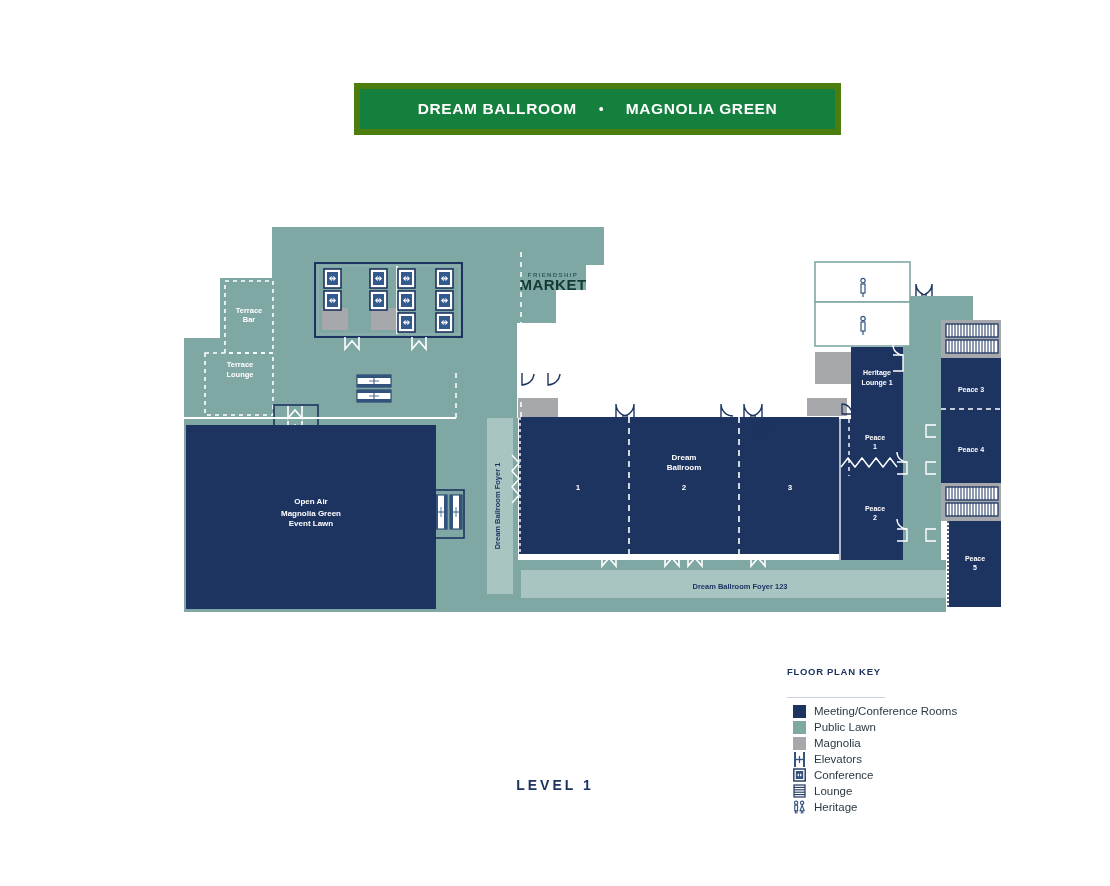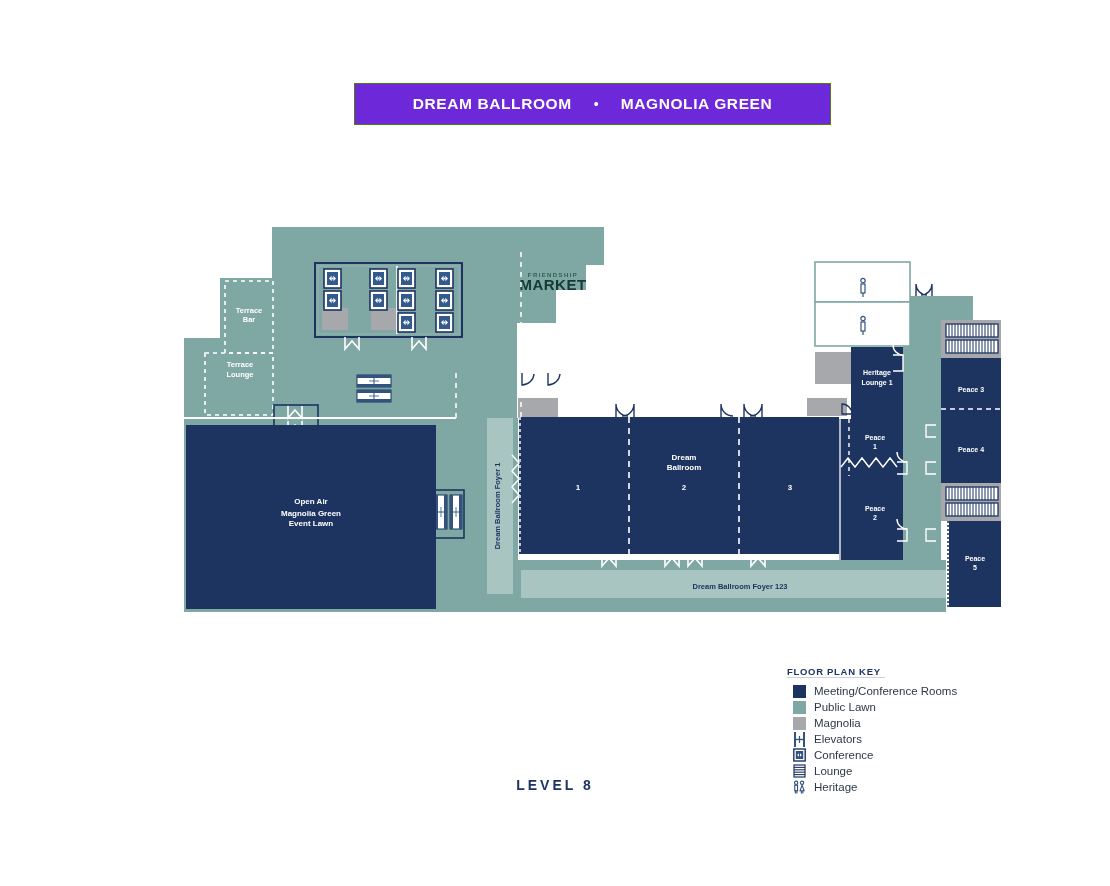--- a/index.html
+++ b/index.html
@@ -1,41 +1,41 @@
 <!DOCTYPE html>
 <html><head>
 <meta charset="utf-8">
 <style>
   html,body{margin:0;padding:0;background:#ffffff;}
   body{width:1110px;height:886px;position:relative;font-family:"Liberation Sans",sans-serif;overflow:hidden;}
 
   
   #title-bar{
     position:absolute;left:354px;top:83px;width:475px;height:40px;
-    background:#6d28d9;border:1px solid #4d7c0f;
+    background:#15803d;border:6px solid #4d7c0f;
     display:flex;align-items:center;justify-content:center;gap:22px;
   }
   #title-bar .t{color:#ffffff;font-size:15.5px;font-weight:bold;letter-spacing:.6px;}
   #title-bar .dot{color:#ffffff;font-size:14px;line-height:1;}
 
   
   #plan{position:absolute;left:0;top:0;width:1110px;height:886px;}
   #plan svg{display:block;}
 
   
   #level-label{
     position:absolute;left:0;top:777px;width:1110px;text-align:center;
     color:#1d3461;font-size:14px;font-weight:bold;letter-spacing:3px;
   }
 
   
   #legend{position:absolute;left:787px;top:666px;width:210px;}
   #legend .legend-title{
     font-size:9.5px;font-weight:bold;color:#1d3461;letter-spacing:.7px;
-    padding-bottom:0;border-bottom:1px solid #c9d2dd;width:98px;margin-bottom:5px;
+    padding-bottom:20px;border-bottom:1px solid #c9d2dd;width:98px;margin-bottom:5px;
   }
   #legend .row{display:flex;align-items:center;height:16px;margin-bottom:0px;margin-left:6px;}
   #legend .sw{width:13px;height:13px;margin-right:8px;flex:0 0 13px;}
   #legend .ic{width:13px;height:15px;margin-right:8px;flex:0 0 13px;display:flex;align-items:center;justify-content:center;}
   #legend .lb{font-size:11.5px;color:#2b3a46;white-space:nowrap;}
 </style>
 </head>
 <body>
 
 <div id="title-bar">
@@ -367,21 +367,21 @@
 
   <path d="M893 355 l10 0 l0 16 l-10 0" fill="none" stroke="#ffffff" stroke-width="1.4"></path>
   <path d="M903 355 a10 10 0 0 1 -10 -10" fill="none" stroke="#ffffff" stroke-width="1.4"></path>
 
   <line x1="849" y1="419" x2="849" y2="476" stroke="#ffffff" stroke-width="1.4" stroke-dasharray="4 4"></line>
 
   <path d="M184 418 L456 418" stroke="#ffffff" stroke-width="1.8" fill="none"></path>
 </svg>
 </div>
 
-<div id="level-label">LEVEL 8</div>
+<div id="level-label">LEVEL 1</div>
 
 <div id="legend">
   <div class="legend-title">FLOOR PLAN KEY</div>
 
   <div class="row">
     <span class="sw" style="background:#1d3461;"></span>
     <span class="lb">Meeting/Conference Rooms</span>
   </div>
 
   <div class="row">

